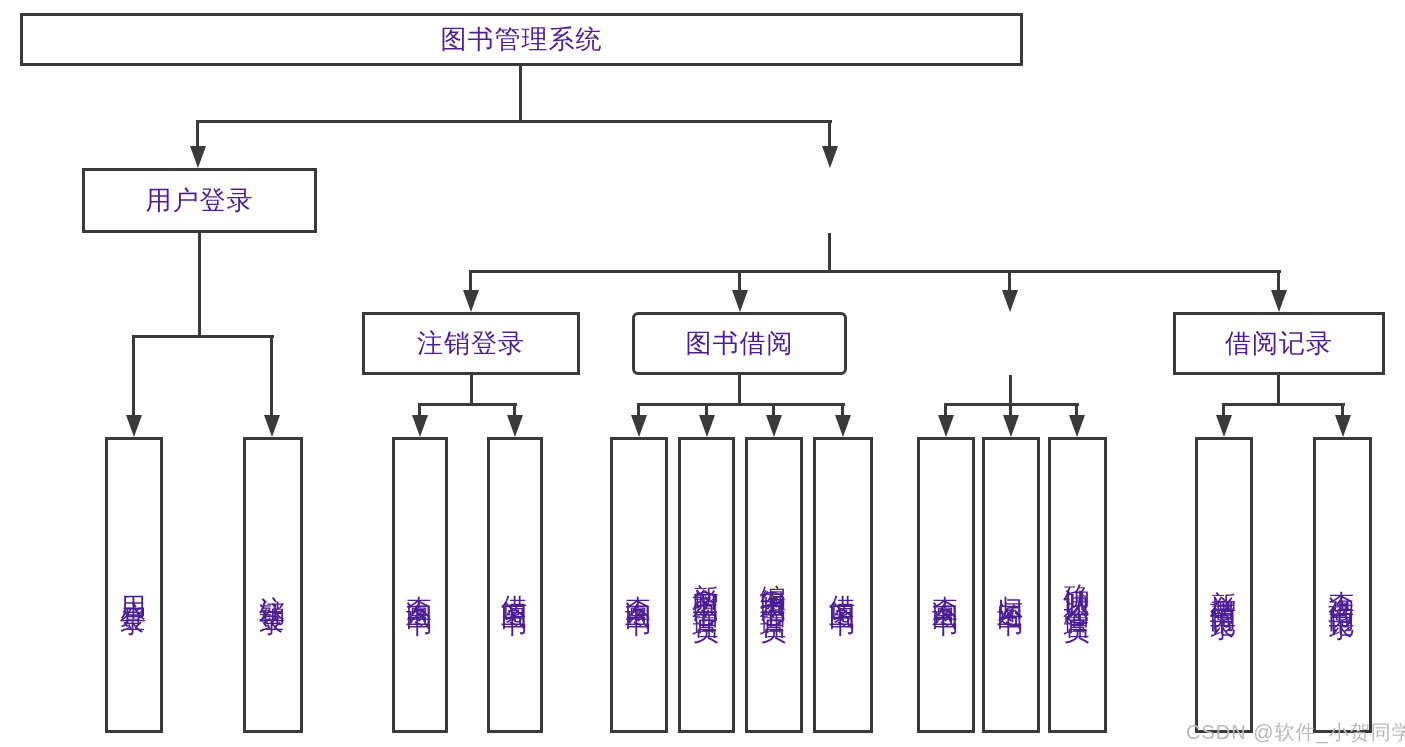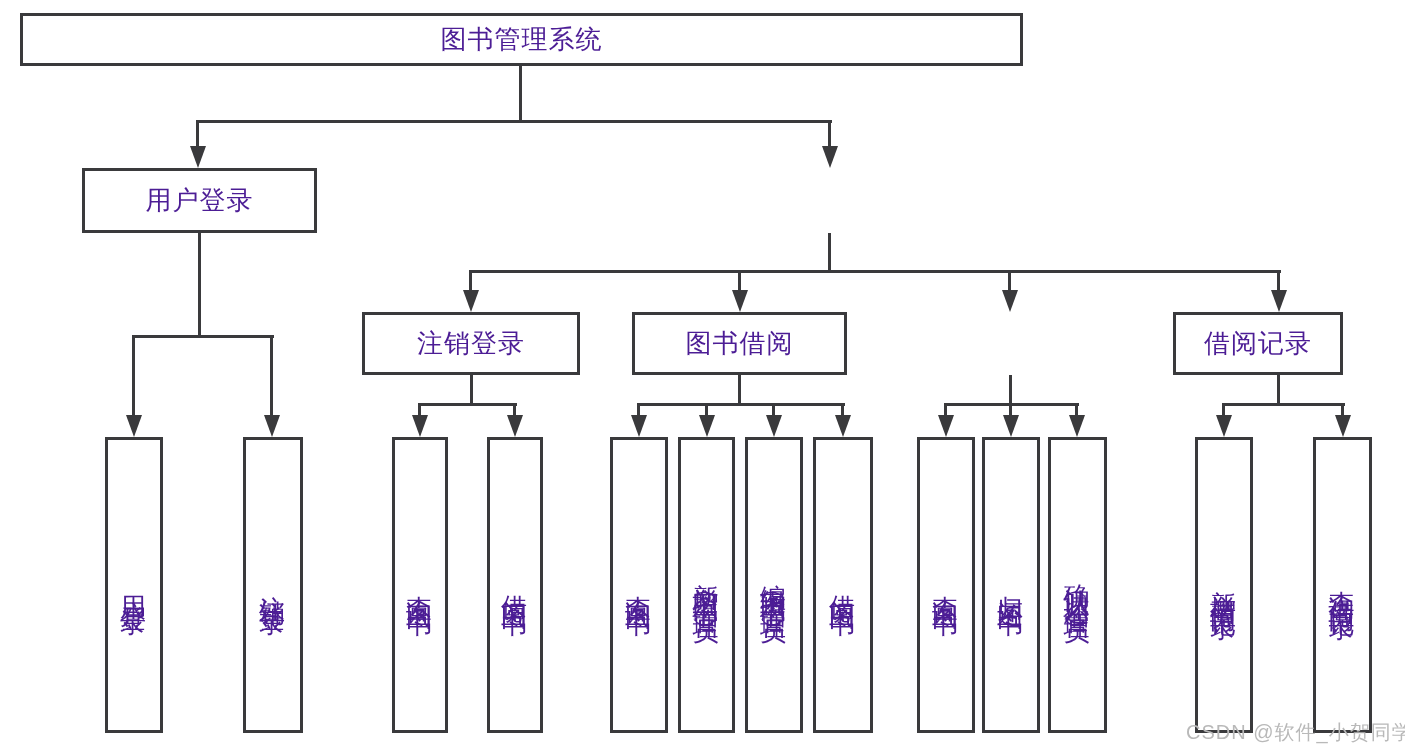--- a/index.html
+++ b/index.html
@@ -31,22 +31,22 @@
 </head>
 <body>
 
 <div id="canvas">
 
   <div class="box" style="left:20px;top:13px;width:1003px;height:53px;">图书管理系统</div>
 
   <div class="box" style="left:82px;top:168px;width:235px;height:65px;">用户登录</div>
 
   <div class="box" style="left:362px;top:312px;width:218px;height:63px;">注销登录</div>
-  <div class="box" style="left:632px;top:312px;width:215px;height:63px;">图书借阅</div>
-  <div class="box" style="left:1173px;top:312px;width:170px;height:63px;">借阅记录</div>
+  <div class="box" style="left:632px;top:312px;width:215px;height:63px;border-radius:6px;">图书借阅</div>
+  <div class="box" style="left:1173px;top:312px;width:212px;height:63px;">借阅记录</div>
 
   <div class="box vbox" style="left:105px;top:437px;width:58px;height:296px;">用户登录</div>
   <div class="box vbox" style="left:243px;top:437px;width:60px;height:296px;">注销登录</div>
 
   <div class="box vbox" style="left:392px;top:437px;width:56px;height:296px;">查询图书</div>
   <div class="box vbox" style="left:487px;top:437px;width:56px;height:296px;">借阅图书</div>
 
   <div class="box vbox" style="left:610px;top:437px;width:58px;height:296px;">查询图书</div>
   <div class="box vbox" style="left:678px;top:437px;width:57px;height:296px;">新增图书（管理员）</div>
   <div class="box vbox" style="left:745px;top:437px;width:58px;height:296px;">编辑图书（管理员）</div>

